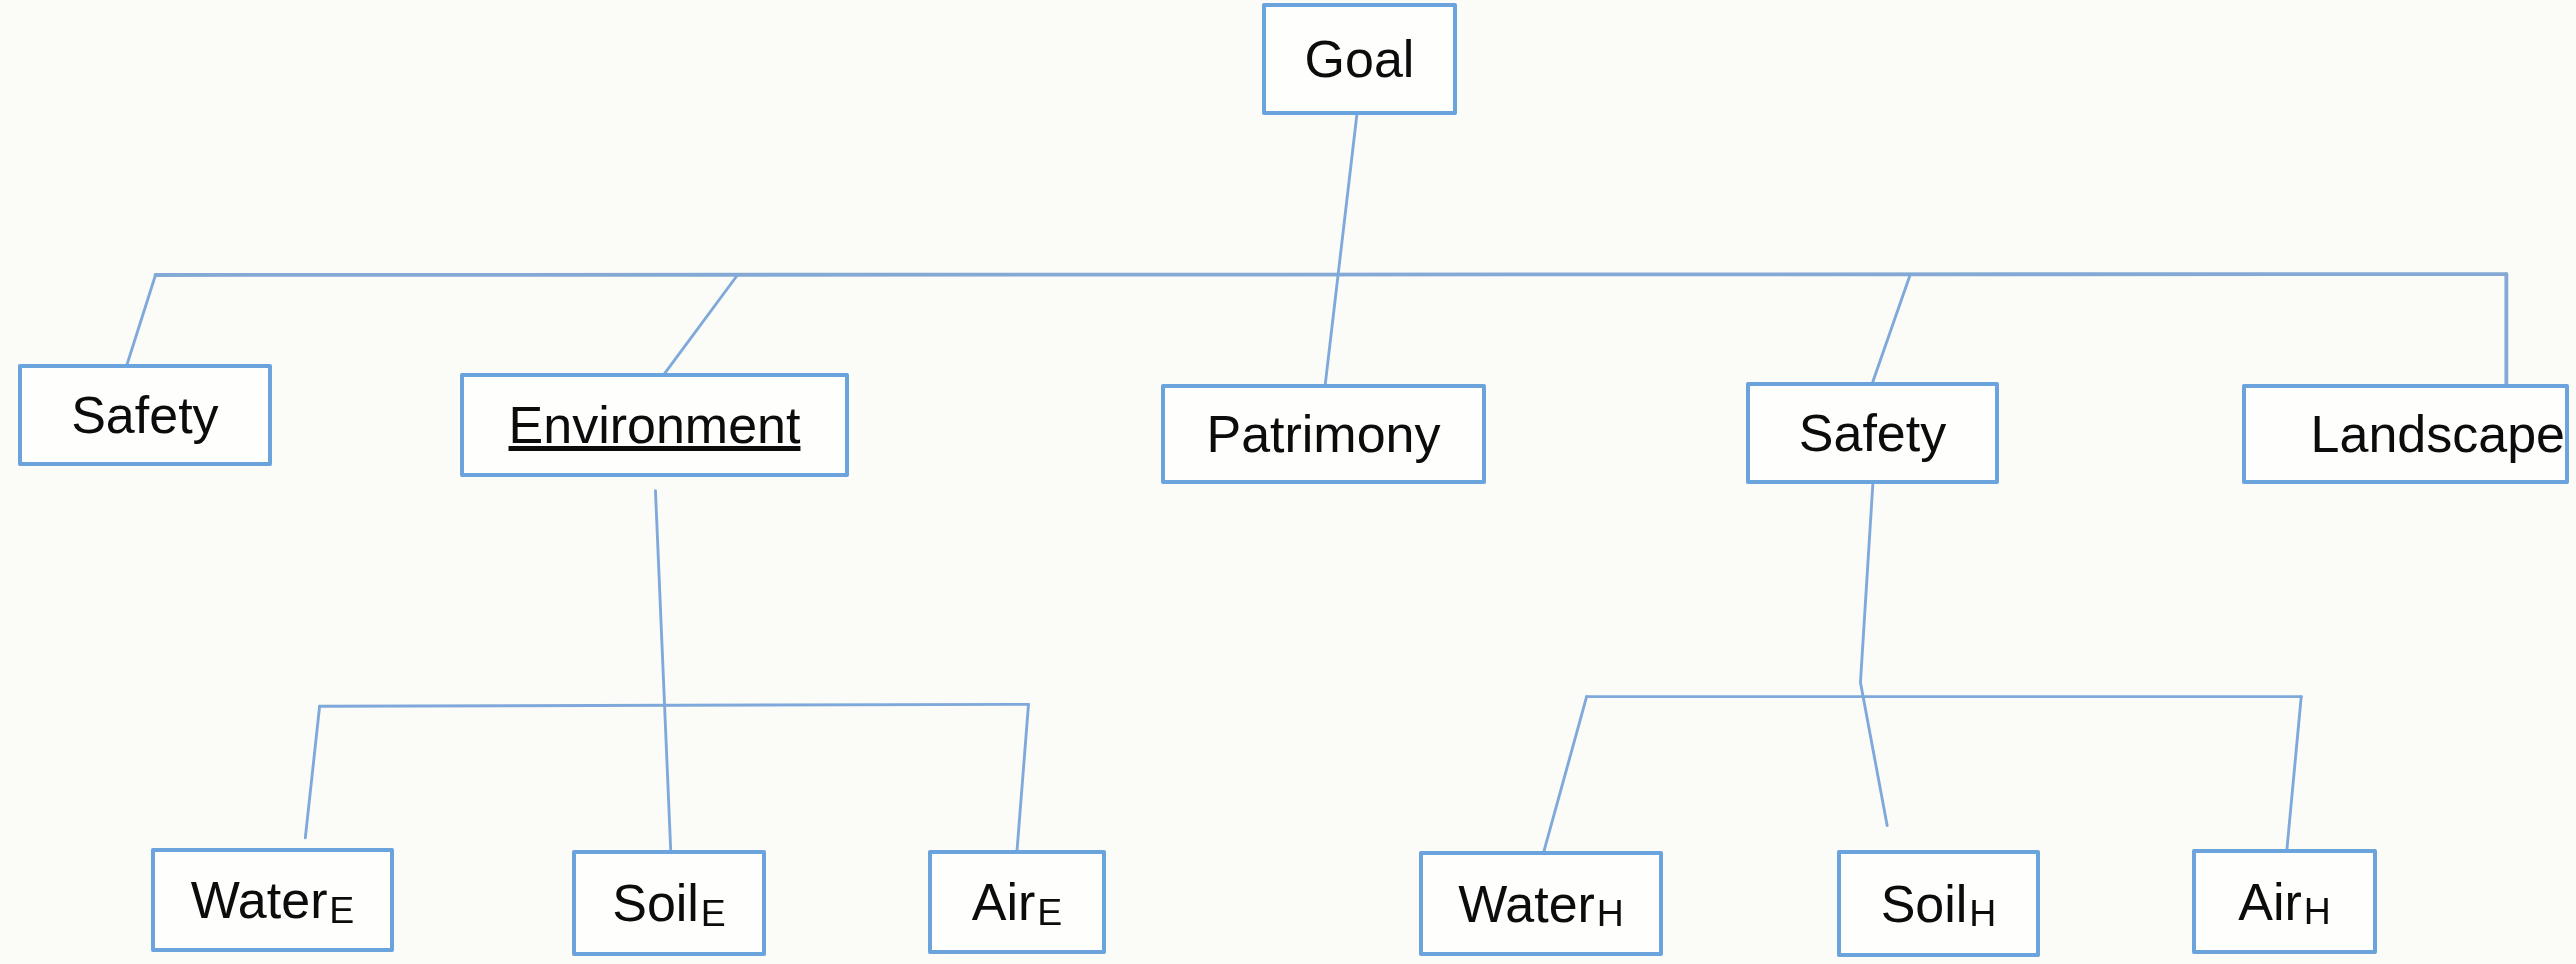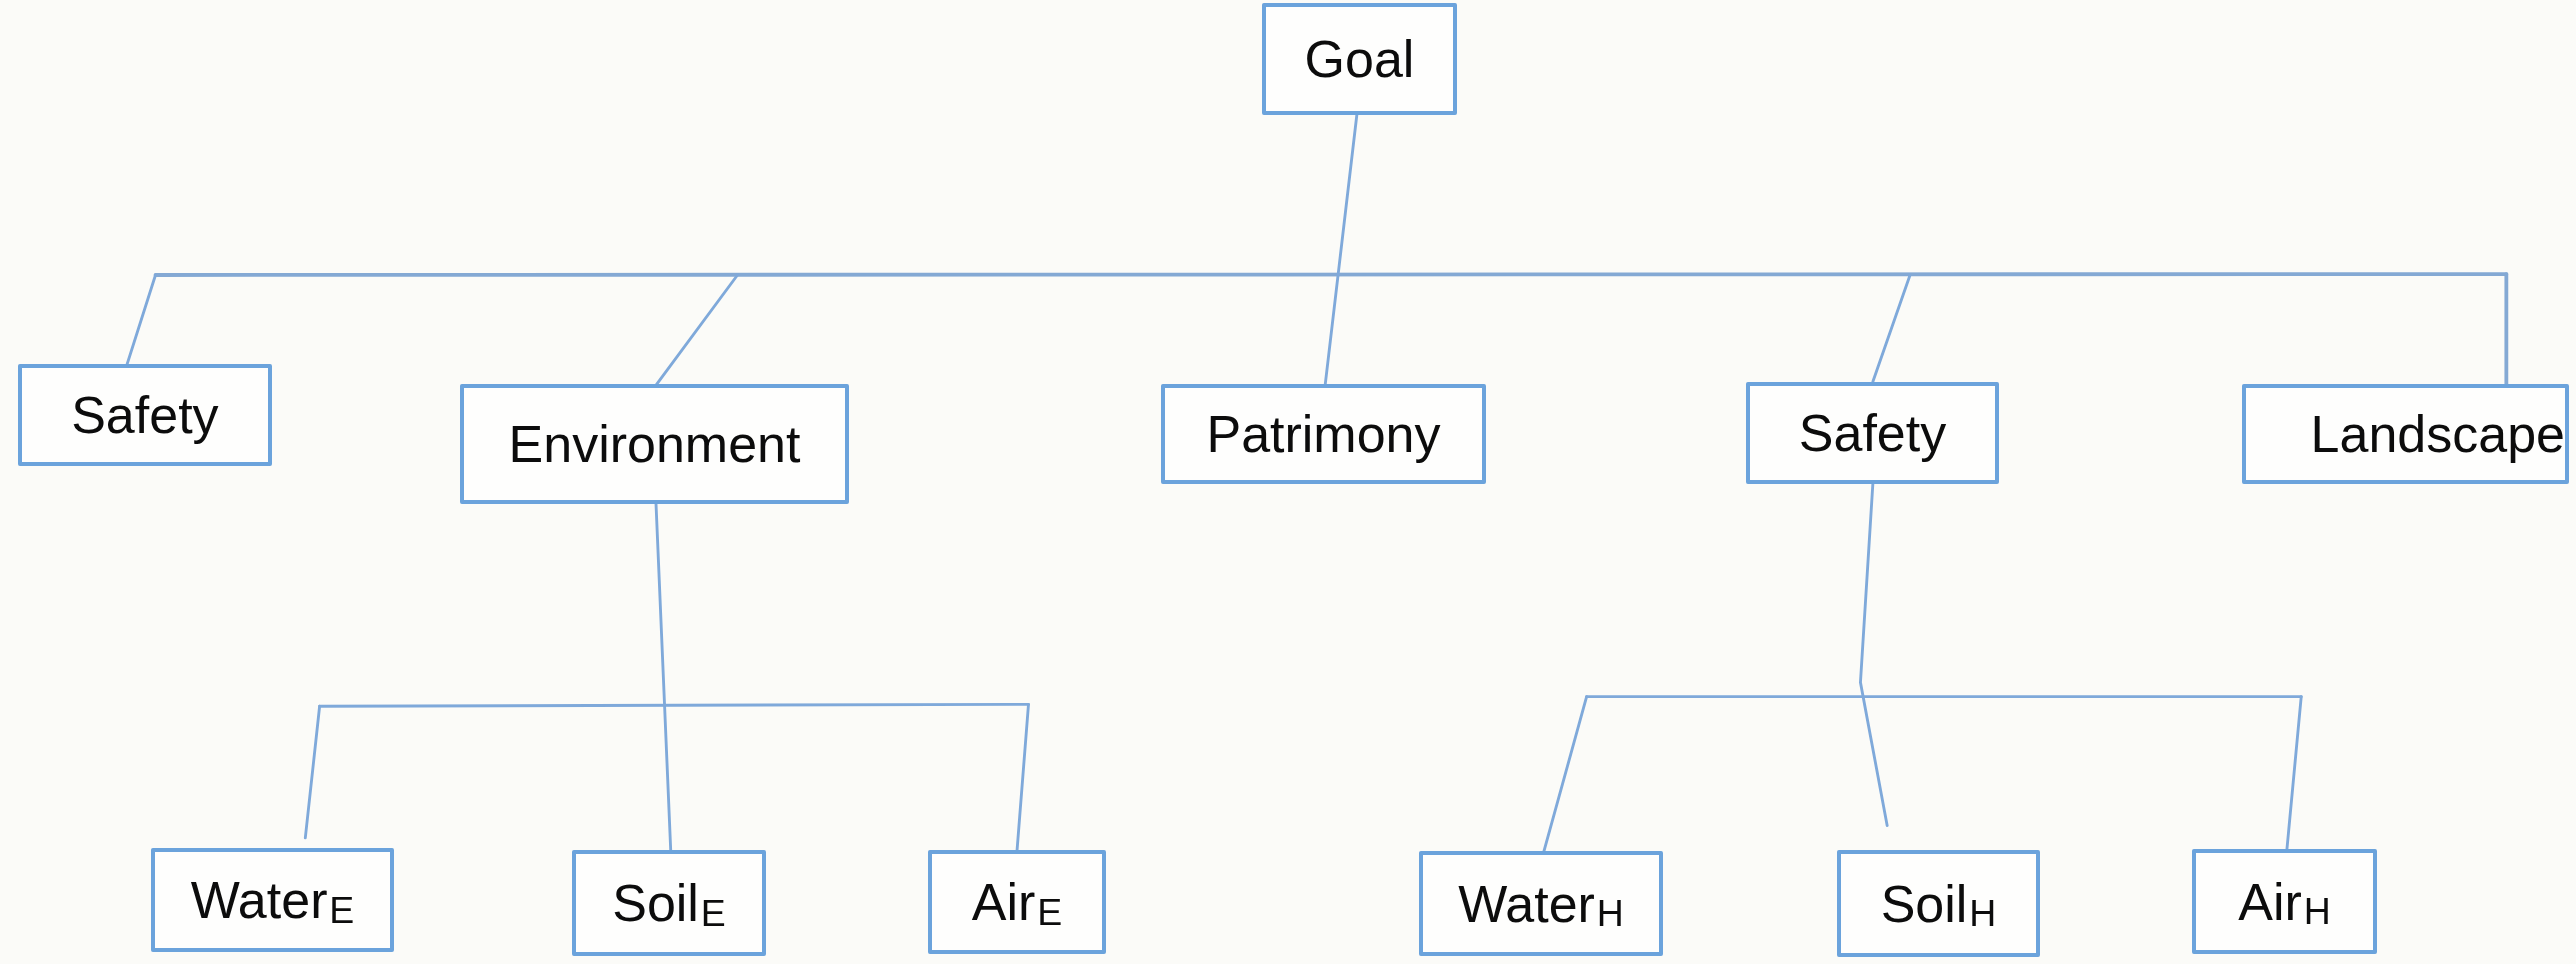--- a/index.html
+++ b/index.html
@@ -37,21 +37,21 @@
   }
   .node .sub {
     font-size: 0.72em;
     position: relative;
     top: 0.28em;
     margin-left: 1.9px;
   }
   
   .n-goal        { left: 1262px; top:   2.9px; width: 195px; height: 112px; }
   .n-safety      { left:    1.9px; top: 364px; width: 254px; height: 102px; margin-left: 16px; }
-  .n-environment { left:  460px; top: 384px; width: 389px; height: 120px; }
+  .n-environment { left:  460px; top: 373px; width: 389px; height: 104px; text-decoration: underline; }
   .n-patrimony   { left: 1161px; top: 384px; width: 325px; height: 100px; }
   .n-human       { left: 1746px; top: 382px; width: 253px; height: 102px; }
   .n-landscape   { left: 2242px; top: 384px; width: 327px; height: 100px; justify-content: flex-end; }
   .n-water-e     { left:  151px; top: 848px; width: 243px; height: 104px; }
   .n-soil-e      { left:  572px; top: 850px; width: 194px; height: 106px; }
   .n-air-e       { left:  928px; top: 850px; width: 178px; height: 104px; }
   .n-water-h     { left: 1419px; top: 851px; width: 244px; height: 105px; }
   .n-soil-h      { left: 1837px; top: 850px; width: 203px; height: 107px; }
   .n-air-h       { left: 2192px; top: 849px; width: 185px; height: 105px; }
 

